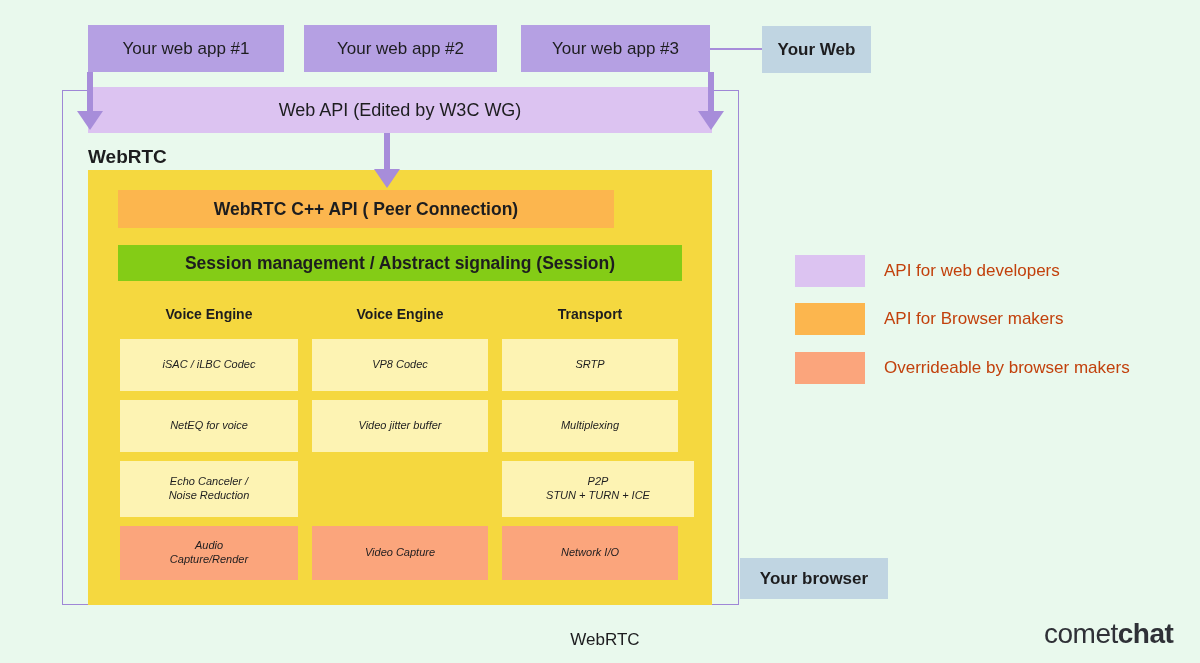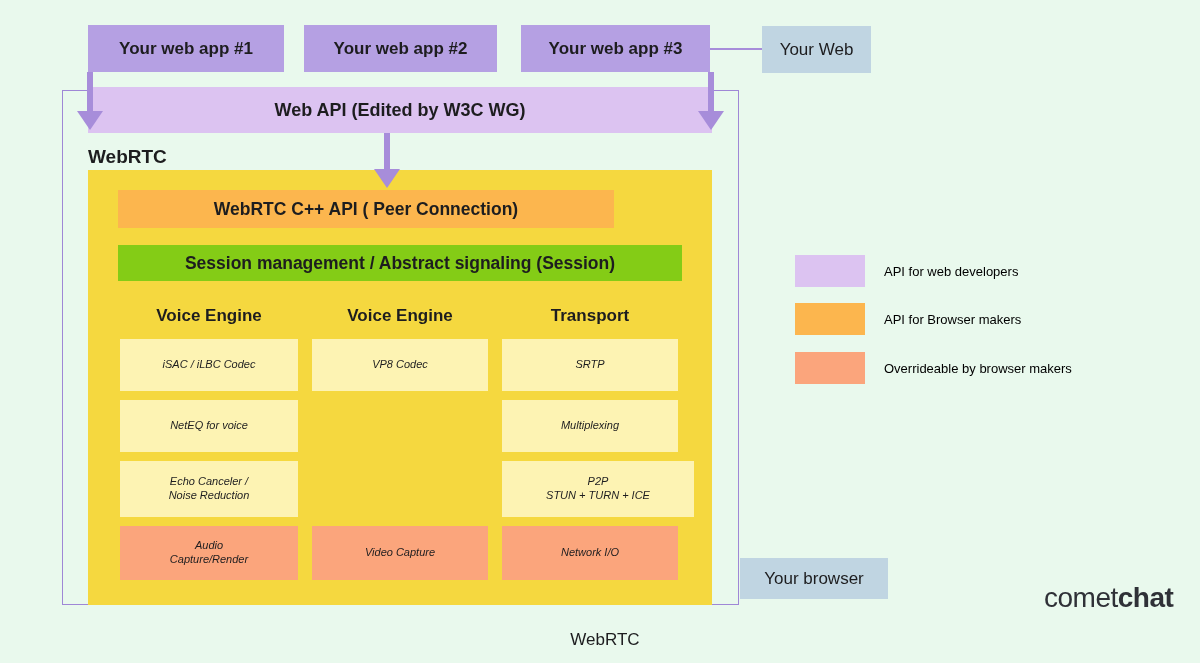--- a/index.html
+++ b/index.html
@@ -4,43 +4,43 @@
 <title>WebRTC Architecture Diagram</title>
 <style>
   html,body { margin:0; padding:0; }
   .canvas {
     position:relative; width:1200px; height:663px;
     background:#e9f9ed; overflow:hidden;
     font-family:"Liberation Sans", sans-serif; color:#1d1d1f;
   }
   .abs { position:absolute; box-sizing:border-box; }
   .box { position:absolute; box-sizing:border-box; display:flex; align-items:center; justify-content:center; text-align:center; }
-  .app-box   { background:#b5a0e3; font-weight:700; font-size:17px; }
-  .blue-box  { background:#c0d5e2; font-weight:400; font-size:17px; }
+  .app-box   { background:#b5a0e3; font-weight:400; font-size:17px; }
+  .blue-box  { background:#c0d5e2; font-weight:700; font-size:17px; }
   .outer-box { border:1.5px solid #9f87d6; background:transparent; }
-  .webapi-bar{ background:#dcc3f1; font-weight:700; font-size:18px; z-index:2; }
+  .webapi-bar{ background:#dcc3f1; font-weight:400; font-size:18px; z-index:2; }
   .webrtc-label { position:absolute; font-weight:700; font-size:19px; }
   .core-box  { background:#f5d83f; }
   .orange-bar{ background:#fcb64e; font-weight:700; font-size:17.5px; }
   .session-bar{ background:#84cc16; font-weight:700; font-size:17.5px; }
-  .col-header{ position:absolute; font-weight:700; font-size:17px; text-align:center; }
+  .col-header{ position:absolute; font-weight:700; font-size:14px; text-align:center; }
   .cell { background:#fdf3b3; font-size:11px; line-height:1.25; white-space:pre-line;font-style:italic; }
   .cell-salmon { background:#fba57c; }
   .shaft { position:absolute; width:6px; background:#a78dda; z-index:3; }
   .head  { position:absolute; width:0; height:0; z-index:3;
            border-left:13px solid transparent; border-right:13px solid transparent;
            border-top:19px solid #a78dda; }
   .hline { position:absolute; height:2px; background:#a78dda; }
   .legend-swatch { position:absolute; width:70px; height:32px; }
   .sw-purple { background:#dcc3f1; }
   .sw-orange { background:#fcb64e; }
   .sw-salmon { background:#fba57c; }
-  .legend-label { position:absolute; height:32px; display:flex; align-items:center; font-size:13px; color:#000000; }
+  .legend-label { position:absolute; height:32px; display:flex; align-items:center; font-size:17px; color:#c2410c; }
   .caption { position:absolute; font-size:17px; text-align:center; }
-  .logo { position:absolute; font-size:28px; color:#2f3137; letter-spacing:-0.5px; font-weight:400; }
+  .logo { position:absolute; font-size:28px; color:#2f3137; letter-spacing:-0.5px; font-weight:400;margin-top:36px; }
   .logo .bold { font-weight:700; }
 </style>
 </head>
 <body>
 
 <div class="canvas">
 
   <div class="box app-box" style="left:88px;top:25px;width:196px;height:47px">Your web app #1</div>
   <div class="box app-box" style="left:304px;top:25px;width:193px;height:47px">Your web app #2</div>
   <div class="box app-box" style="left:521px;top:25px;width:189px;height:47px">Your web app #3</div>
@@ -72,20 +72,21 @@
   <div class="col-header" style="left:502px;top:306px;width:176px">Transport</div>
 
   <div class="box cell" style="left:120px;top:339px;width:178px;height:52px">iSAC / iLBC Codec</div>
   <div class="box cell" style="left:120px;top:400px;width:178px;height:52px">NetEQ for voice</div>
   <div class="box cell" style="left:120px;top:461px;width:178px;height:56px">Echo Canceler /
 Noise Reduction</div>
   <div class="box cell cell-salmon" style="left:120px;top:526px;width:178px;height:54px">Audio
 Capture/Render</div>
 
   <div class="box cell" style="left:312px;top:339px;width:176px;height:52px">VP8 Codec</div>
+  <div class="box cell" style="left:312px;top:400px;width:176px;height:52px">Video jitter buffer</div>
   <div class="box cell cell-salmon" style="left:312px;top:526px;width:176px;height:54px">Video Capture</div>
 
   <div class="box cell" style="left:502px;top:339px;width:176px;height:52px">SRTP</div>
   <div class="box cell" style="left:502px;top:400px;width:176px;height:52px">Multiplexing</div>
   <div class="box cell" style="left:502px;top:461px;width:192px;height:56px">P2P
 STUN + TURN + ICE</div>
   <div class="box cell cell-salmon" style="left:502px;top:526px;width:176px;height:54px">Network I/O</div>
 
   <div class="legend-swatch sw-purple" style="left:795px;top:255px"></div>
   <div class="legend-label" style="left:884px;top:255px">API for web developers</div>

